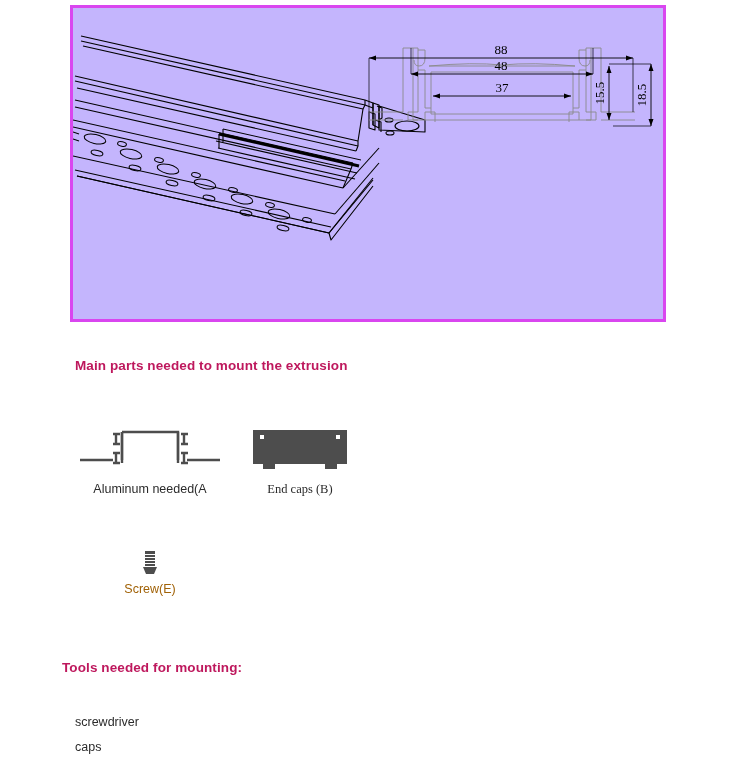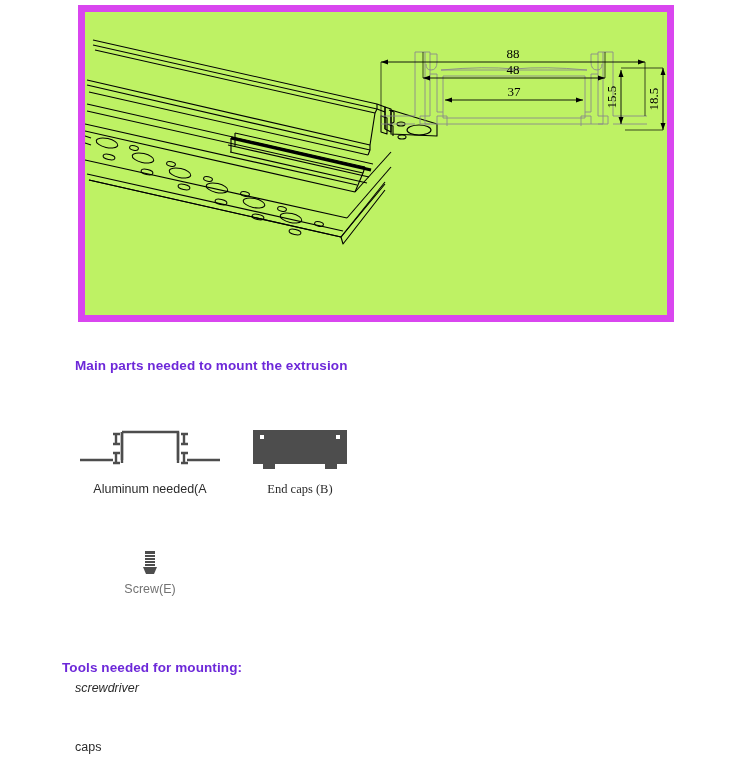--- a/index.html
+++ b/index.html
@@ -16,33 +16,32 @@
     overflow: hidden;
   }
 
   
   #drawing-frame {
     position: absolute;
     left: 70px;
     top: 5px;
     width: 596px;
     height: 317px;
-    border: 7px solid #d946ef;
-    background: #bef264;
+    border: 3px solid #d946ef;
+    background: #c4b5fd;
     box-sizing: border-box;
-    margin-left: 8px;
   }
   #drawing-frame svg { display: block; }
 
   
   .section-heading {
     position: absolute;
     font-size: 13.5px;
     font-weight: bold;
-    color: #6d28d9;
+    color: #be185d;
     letter-spacing: 0.1px;
     white-space: nowrap;
   }
   #parts-heading { left: 75px; top: 358px; }
   #tools-heading { left: 62px; top: 660px; }
 
   
   #parts-row {
     position: absolute;
     left: 75px;
@@ -87,33 +86,33 @@
     left: 0; top: 0;
     width: 150px; height: 32px;
   }
   #screw-figure svg { display: block; margin: 0 auto; }
   #screw-label {
     position: absolute;
     top: 34px;
     width: 150px;
     text-align: center;
     font-size: 12.5px;
-    color: #737373;
+    color: #a16207;
     white-space: nowrap;
   }
 
   
   .tool-item {
     position: absolute;
     left: 75px;
     font-size: 12.5px;
     color: #2b2b2b;
     white-space: nowrap;
   }
-  #tool-0 { top: 681px; font-style: italic; }
+  #tool-0 { top: 715px; }
   #tool-1 { top: 740px; }
 </style>
 </head>
 <body>
 
 <div id="drawing-frame">
   <svg width="590" height="311" viewBox="0 0 590 311">
 
     <g fill="none" stroke="#000000" stroke-width="1.1" stroke-linejoin="round">
 

